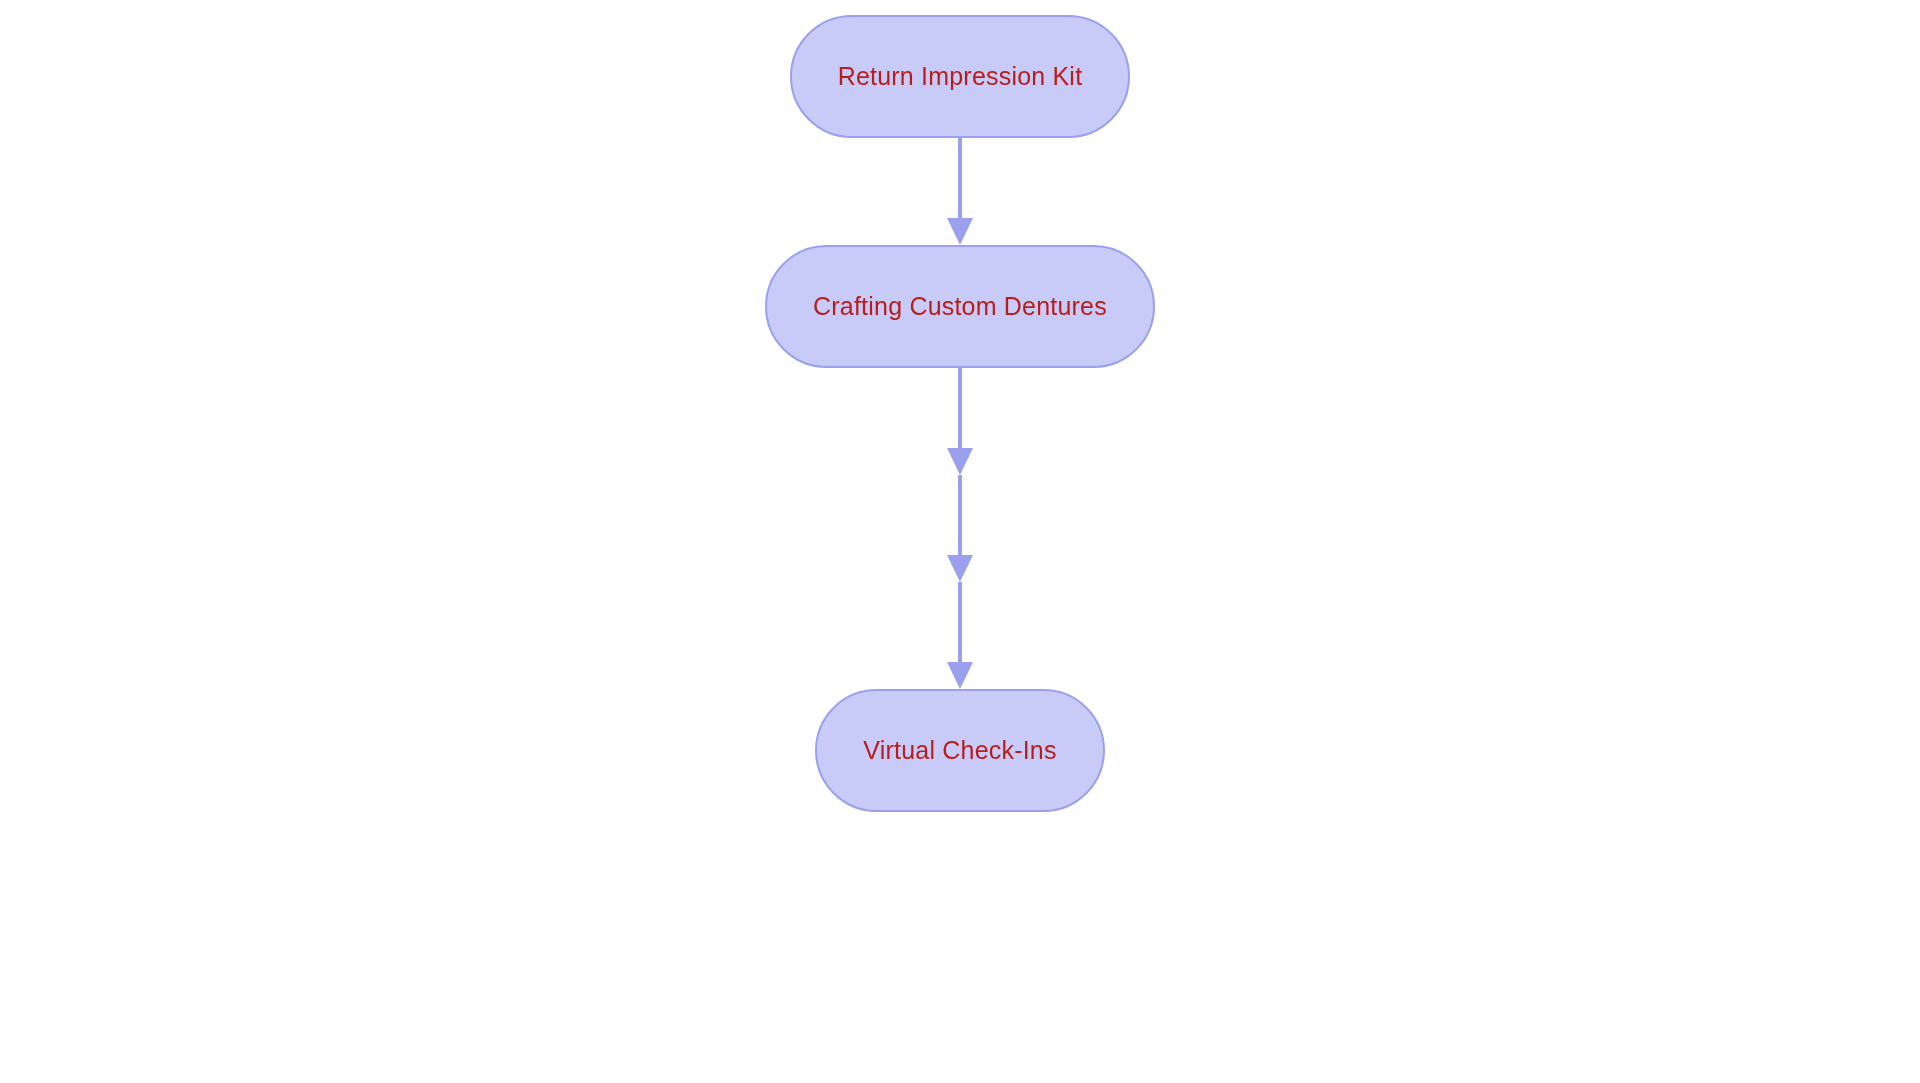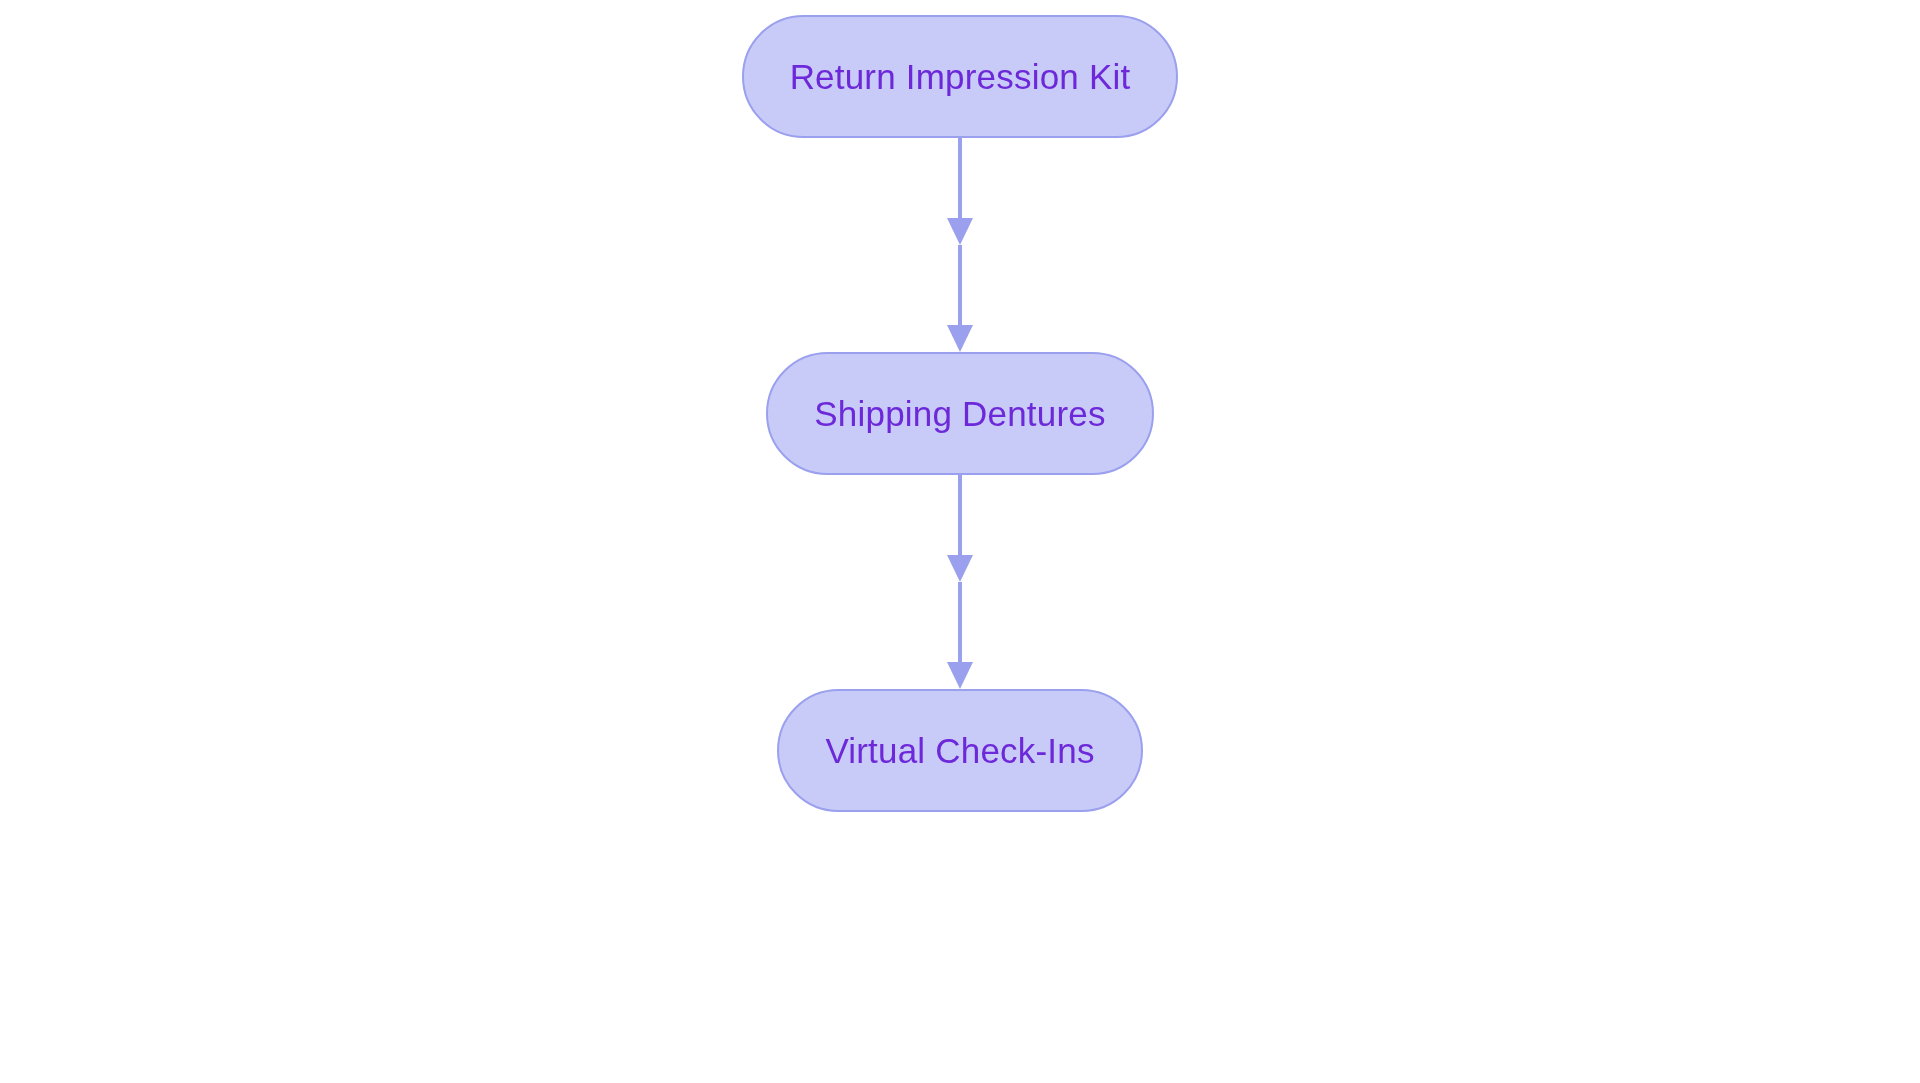--- a/index.html
+++ b/index.html
@@ -38,23 +38,23 @@
     align-items: center;
     justify-content: center;
     background: #c8cbf7;
     border: 2px solid #9aa0ee;
     border-radius: 62px;
     padding: 0 46px;
     white-space: nowrap;
   }
   .node-label {
     font-family: "Liberation Sans", sans-serif;
-    font-size: 35px;
+    font-size: 25px;
     font-weight: 400;
-    color: #6d28d9;
+    color: #b91c1c;
     letter-spacing: 0.2px;
     line-height: 1;
   }
   .connector {
     position: relative;
     width: 60px;
     height: 107px;
     display: flex;
     align-items: center;
     justify-content: center;
@@ -91,29 +91,29 @@
 
     <div class="node">
       <span class="node-label">Return Impression Kit</span>
     </div>
 
     <div class="connector">
       <span class="connector-line"></span>
       <span class="connector-arrow"></span>
     </div>
 
+    <div class="node">
+      <span class="node-label">Crafting Custom Dentures</span>
+    </div>
 
     <div class="connector">
       <span class="connector-line"></span>
       <span class="connector-arrow"></span>
     </div>
 
-    <div class="node">
-      <span class="node-label">Shipping Dentures</span>
-    </div>
 
     <div class="connector">
       <span class="connector-line"></span>
       <span class="connector-arrow"></span>
     </div>
 
 
     <div class="connector">
       <span class="connector-line"></span>
       <span class="connector-arrow"></span>

